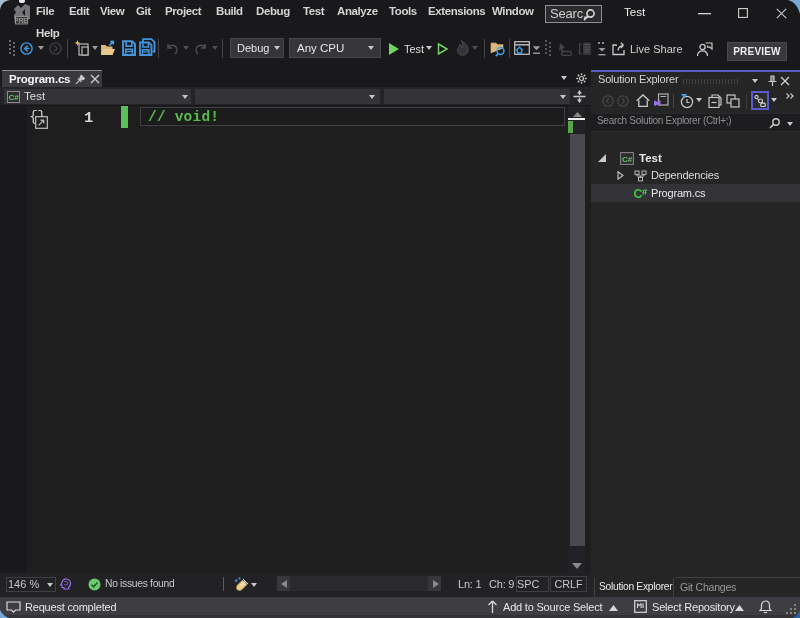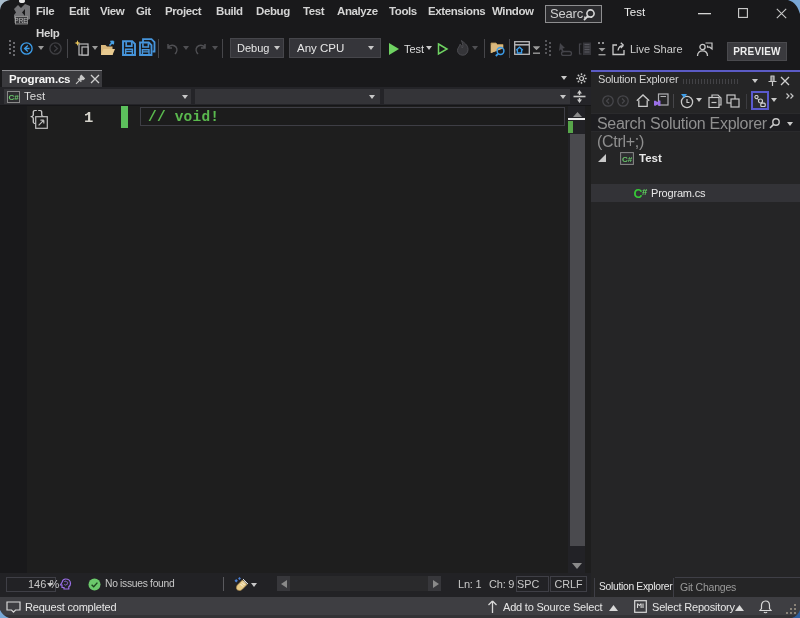--- a/index.html
+++ b/index.html
@@ -314,21 +314,21 @@
       <div class="abs" style="left:0;top:12px;width:17px;height:2px;background:#ececec;"></div>
       <div class="abs" style="left:0;top:15px;width:5px;height:12px;background:#57a64a;"></div>
       <div class="abs" style="left:2px;top:28px;width:15px;height:412px;background:#4a4a4e;"></div>
       <svg class="abs" style="left:4px;top:457px;" width="10" height="6" viewBox="0 0 10 6">
         <path d="M5 6 L10 0 L0 0 Z" fill="#8a8a8a"></path>
       </svg>
     </div>
 
     <div id="editorbottom">
       <div class="abs" style="left:6px;top:4px;width:50px;height:15px;border:1px solid #3f3f46;"></div>
-      <span class="abs" style="left:8px;top:5px;color:#c8c8c8;font-size:11px;padding-left:20px;">146 %</span>
+      <span class="abs" style="left:8px;top:5px;color:#c8c8c8;font-size:11px;">146 %</span>
       <span class="caret" style="left:47px;top:10px;border-top-color:#c8c8c8;"></span>
 
       <svg class="abs" style="left:59px;top:5px;" width="13" height="14" viewBox="0 0 13 14">
         <path d="M6.5 1 C9.5 1 11.5 3 11.5 5.5 C11.5 7 10.8 8 9.8 8.8 L9.8 11 L5 11 L5 9.5 L3 9.5 L3 7 L1.5 7 L3.2 4 C3.5 2.2 4.8 1 6.5 1 Z" fill="none" stroke="#9b6fe8" stroke-width="1.2"></path>
         <path d="M5.5 4 C5.5 3 7 2.8 7.5 3.8 C8.5 3.5 9 4.5 8.3 5.2 C9 6 8 7 7.2 6.6 C6.8 7.5 5.5 7.2 5.5 6.3" fill="none" stroke="#9b6fe8" stroke-width="0.9"></path>
       </svg>
 
       <svg class="abs" style="left:88px;top:5px;" width="13" height="13" viewBox="0 0 13 13">
         <circle cx="6.5" cy="6.5" r="6" fill="#6bc96b"></circle>
         <path d="M3.6 6.7 L5.7 8.8 L9.4 4.6" stroke="#1e4620" stroke-width="1.4" fill="none"></path>
@@ -413,37 +413,49 @@
       <circle cx="6.5" cy="6" r="2" fill="none" stroke="#d0d0d0" stroke-width="1.2"></circle>
       <rect x="6.8" y="8.2" width="4.4" height="3.4" rx="1" fill="none" stroke="#d0d0d0" stroke-width="1.2"></rect>
       <path d="M3 3.5 L5 5 M8 7.5 L8.5 8.2" stroke="#d0d0d0" stroke-width="0.9"></path>
     </svg>
     <span class="caret" style="left:180px;top:28px;border-top-color:#c8c8c8;"></span>
     <svg class="abs" style="left:195px;top:23px;" width="8" height="6" viewBox="0 0 8 6">
       <path d="M0.5 0.5 L3 3 L0.5 5.5 M4.5 0.5 L7 3 L4.5 5.5" stroke="#c8c8c8" stroke-width="1.2" fill="none"></path>
     </svg>
 
     <div class="abs" style="left:0;top:43px;width:209px;height:19px;background:#1d1d20;border-top:1px solid #2a2a2c;border-bottom:1px solid #2a2a2c;">
-      <span class="abs" style="left:6px;top:1px;color:#8f8f8f;font-size:16px;letter-spacing:-0.3px;">Search Solution Explorer (Ctrl+;)</span>
+      <span class="abs" style="left:6px;top:1px;color:#8f8f8f;font-size:10px;letter-spacing:-0.3px;">Search Solution Explorer (Ctrl+;)</span>
       <svg class="abs" style="left:178px;top:3px;" width="12" height="12" viewBox="0 0 12 12">
         <circle cx="7" cy="5" r="3.2" fill="none" stroke="#c8c8c8" stroke-width="1.4"></circle>
         <line x1="1" y1="11" x2="4.6" y2="7.4" stroke="#c8c8c8" stroke-width="1.6"></line>
       </svg>
       <span class="caret" style="left:196px;top:8px;border-top-color:#c8c8c8;"></span>
     </div>
 
     <div class="abs" style="left:0;top:80px;width:209px;height:17px;">
       <svg class="abs" style="left:7px;top:4px;" width="8" height="8" viewBox="0 0 8 8">
         <path d="M8 0 L8 8 L0 8 Z" fill="#c8c8c8"></path>
       </svg>
       <svg class="abs" style="left:29px;top:2px;" width="14" height="13" viewBox="0 0 14 13">
         <rect x="0.6" y="0.6" width="12.8" height="11.8" fill="#2d2d30" stroke="#8a8a8a" stroke-width="1"></rect>
         <text x="7" y="9.5" font-size="8" font-weight="bold" fill="#69c76a" text-anchor="middle" font-family="Liberation Sans">C#</text>
       </svg>
       <span class="abs" style="left:48px;top:2px;color:#e8e8e8;font-size:11.5px;font-weight:bold;">Test</span>
+    </div>
+    <div class="abs" style="left:0;top:97px;width:209px;height:17px;">
+      <svg class="abs" style="left:26px;top:4px;" width="7" height="9" viewBox="0 0 7 9">
+        <path d="M1 0.8 L6 4.5 L1 8.2 Z" fill="none" stroke="#c8c8c8" stroke-width="1.1"></path>
+      </svg>
+      <svg class="abs" style="left:43px;top:3px;" width="13" height="12" viewBox="0 0 13 12">
+        <rect x="1" y="1" width="4" height="3.4" fill="none" stroke="#b8b8b8" stroke-width="1"></rect>
+        <rect x="8" y="1" width="4" height="3.4" fill="none" stroke="#b8b8b8" stroke-width="1"></rect>
+        <rect x="4.5" y="7.5" width="4" height="3.4" fill="none" stroke="#b8b8b8" stroke-width="1"></rect>
+        <path d="M3 4.5 L3 6 L10 6 L10 4.5 M6.5 6 L6.5 7.5" stroke="#b8b8b8" stroke-width="1" fill="none"></path>
+      </svg>
+      <span class="abs" style="left:60px;top:2px;color:#dcdcdc;font-size:11px;letter-spacing:-0.2px;">Dependencies</span>
     </div>
     <div class="abs" style="left:0;top:114px;width:209px;height:18px;background:#333337;">
       <text></text>
       <svg class="abs" style="left:42px;top:2px;" width="17" height="14" viewBox="0 0 17 14">
         <text x="0.5" y="11.5" font-size="12.5" font-weight="bold" fill="#37c837" font-family="Liberation Sans">C</text>
         <text x="9" y="9" font-size="9.5" font-weight="bold" fill="#63d663" font-family="Liberation Sans">#</text>
       </svg>
       <span class="abs" style="left:60px;top:3px;color:#e8e8e8;font-size:11px;letter-spacing:-0.2px;">Program.cs</span>
     </div>
 

